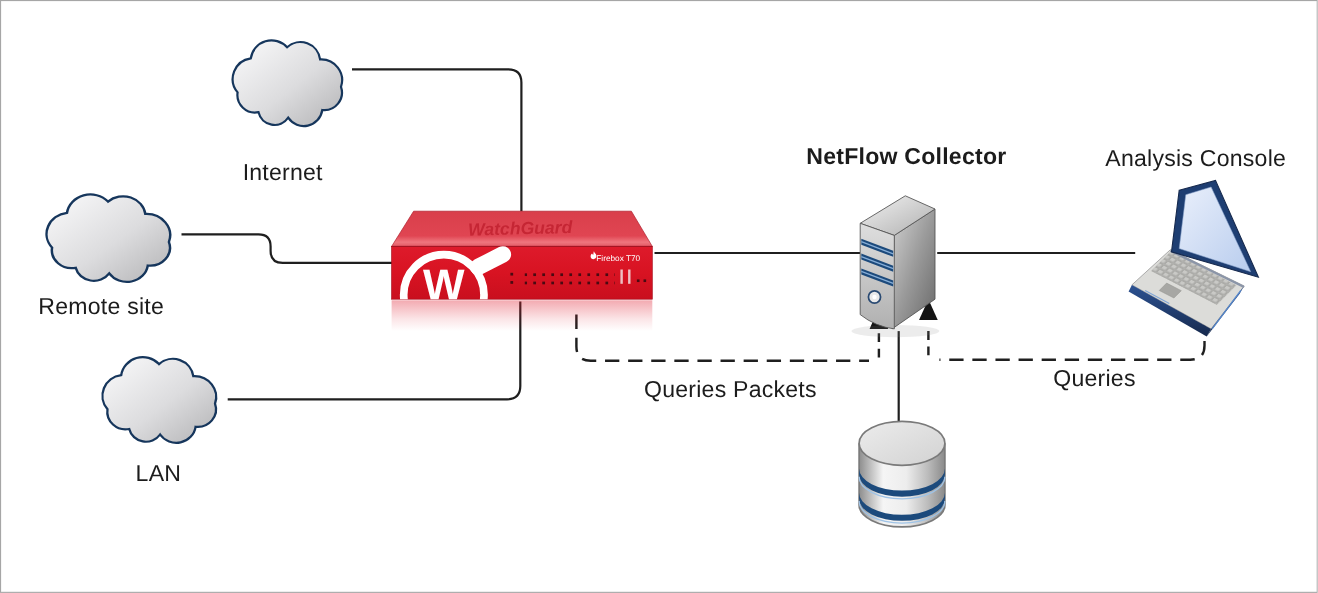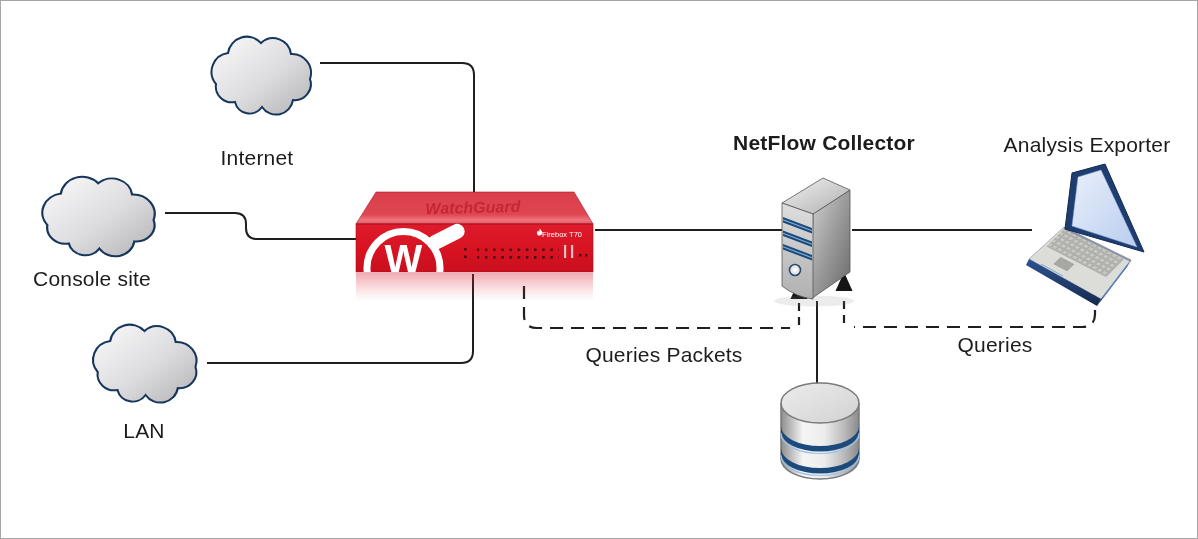--- a/index.html
+++ b/index.html
@@ -178,19 +178,19 @@
       <path d="M780 425 A39 20 0 0 0 858 425 L858 430.5 A39 20 0 0 1 780 430.5 Z" style="fill:var(--stripe-blue,#1c4a7c)"></path>
       <path d="M780 432.5 A39 20 0 0 0 858 432.5" fill="none" stroke="#9fc3e6" stroke-width="1.2"></path>
       <path d="M780 447 A39 20 0 0 0 858 447 L858 452.5 A39 20 0 0 1 780 452.5 Z" style="fill:var(--stripe-blue,#1c4a7c)"></path>
       <path d="M780 454.5 A39 20 0 0 0 858 454.5" fill="none" stroke="#9fc3e6" stroke-width="1.2"></path>
     </g>
     <ellipse cx="819" cy="402" rx="39" ry="20" fill="url(#cylTopG)" stroke="#7a7a7a" stroke-width="1.5"></ellipse>
   </g>
 </svg>
 
 <div class="lbl" style="left:193px;top:110px;width:126px;margin-top:35px;">Internet</div>
-<div class="lbl" style="left:16px;top:266px;width:150px;">Console site</div>
+<div class="lbl" style="left:16px;top:266px;width:150px;">Remote site</div>
 <div class="lbl" style="left:103px;top:418px;width:80px;">LAN</div>
 <div class="lbl" style="left:727px;top:130px;width:192px;font-weight:bold;">NetFlow Collector</div>
-<div class="lbl" style="left:989px;top:132px;width:194px;">Analysis Exporter</div>
+<div class="lbl" style="left:989px;top:132px;width:194px;">Analysis Console</div>
 <div class="lbl" style="left:578px;top:342px;width:170px;">Queries Packets</div>
 <div class="lbl" style="left:944px;top:332px;width:100px;">Queries</div>
 </div>
 
 </body></html>

